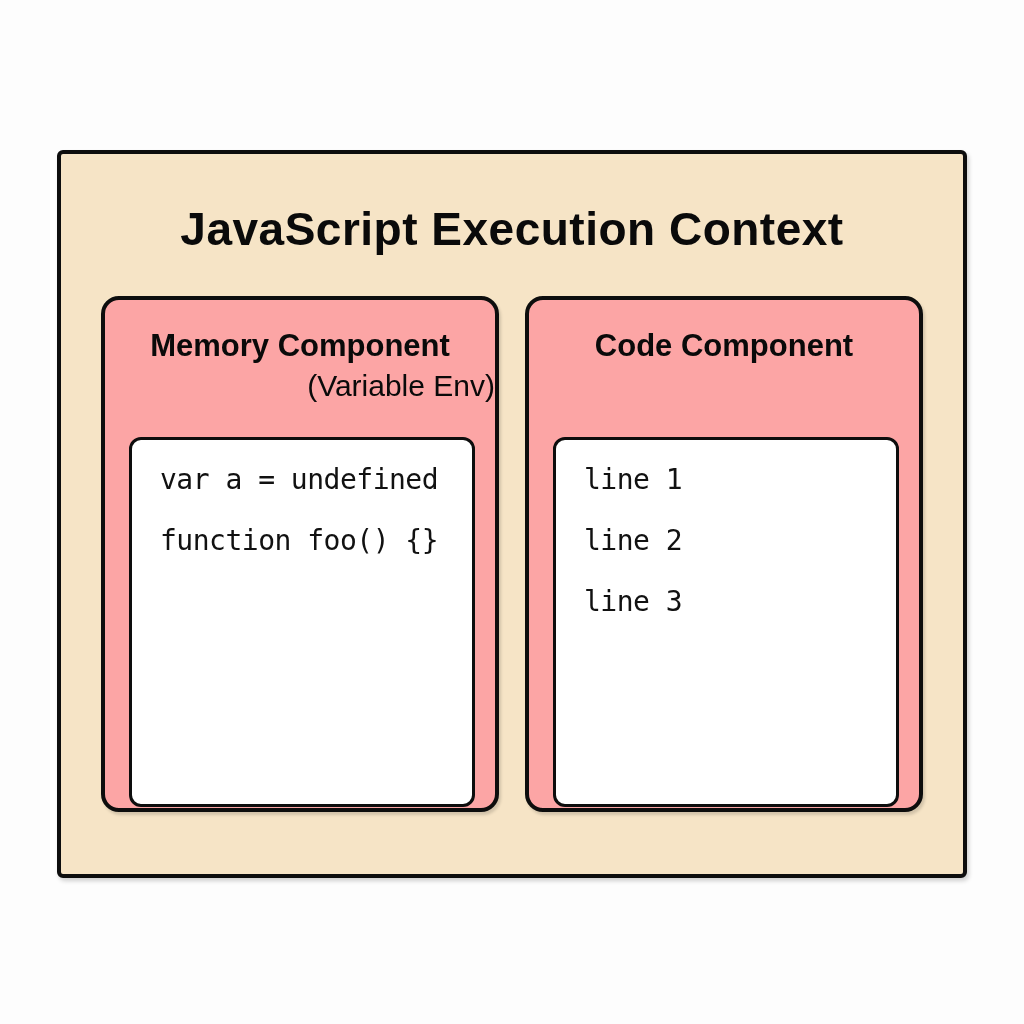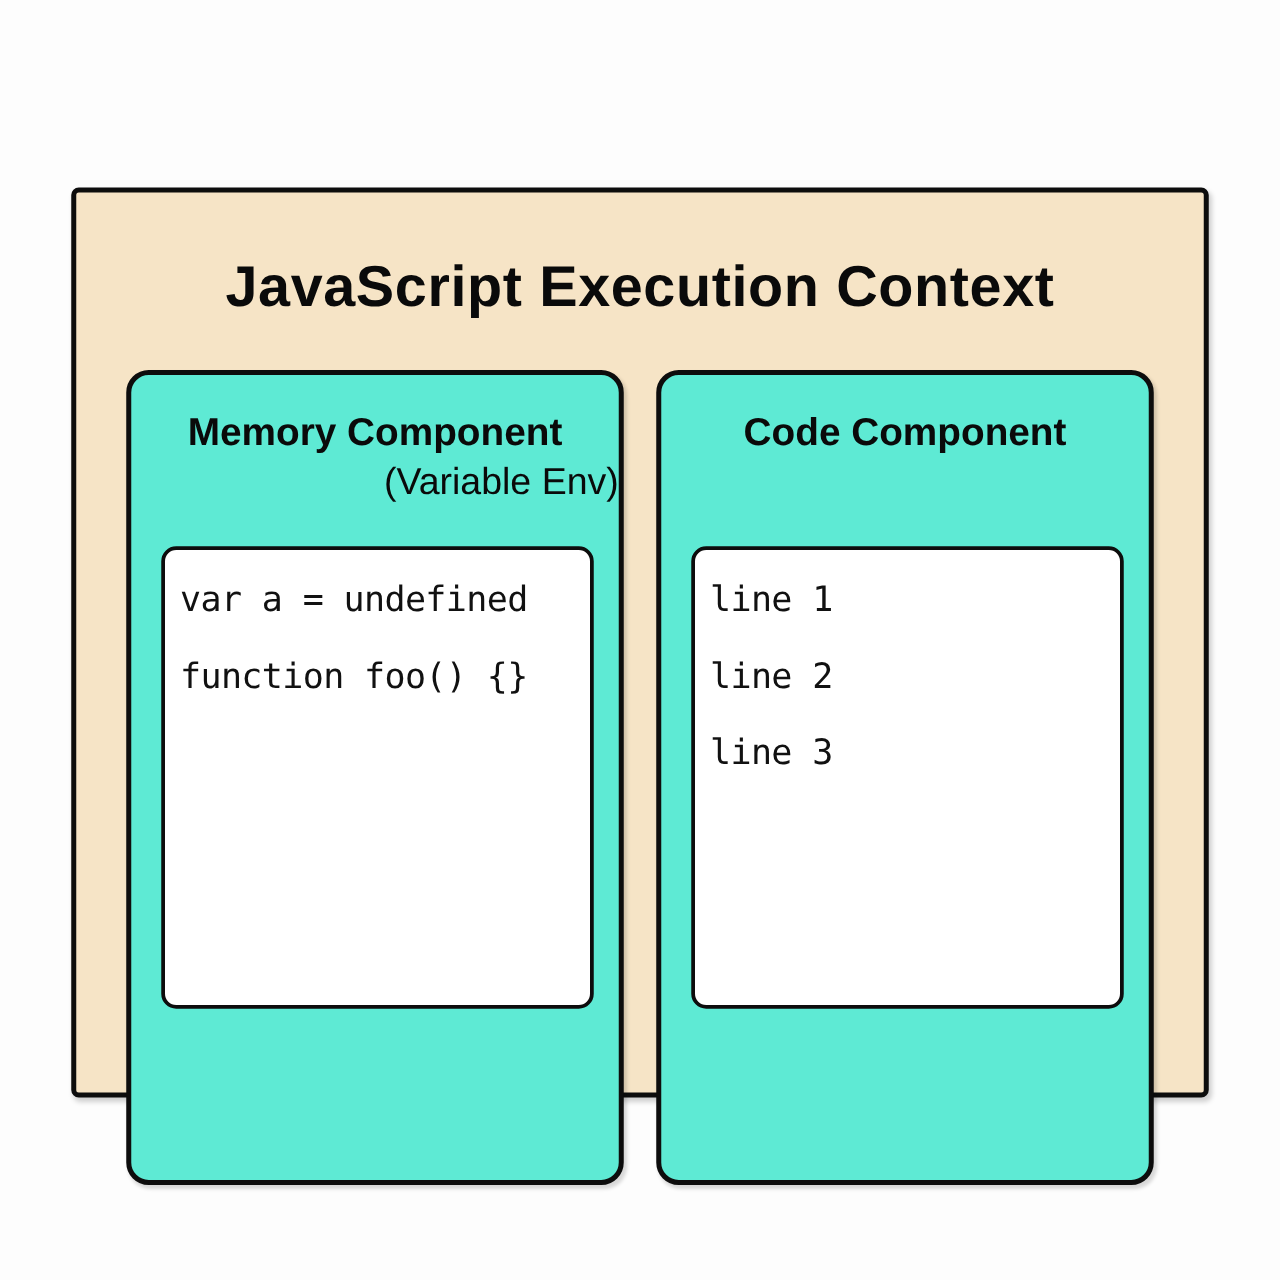--- a/index.html
+++ b/index.html
@@ -43,22 +43,22 @@
     position: absolute;
     top: 142px;
     left: 40px;
     width: 822px;
     height: 536px;
     display: flex;
     justify-content: space-between;
   }
   .panel {
     width: 398px;
-    height: 652px;
-    background: #5eead4;
+    height: 516px;
+    background: #fca5a5;
     border: 4px solid #0d0d0d;
     border-radius: 18px;
     box-sizing: border-box;
     box-shadow: 2px 3px 3px rgba(0,0,0,0.15);
     position: relative;
   }
   .panel-title {
     margin-top: 26px;
     text-align: center;
     font-size: 31px;
@@ -76,21 +76,21 @@
   .inner-box {
     position: absolute;
     left: 24px;
     top: 137px;
     width: 346px;
     height: 370px;
     background: #ffffff;
     border: 3px solid #0d0d0d;
     border-radius: 12px;
     box-sizing: border-box;
-    padding: 26px 0 0 12px;
+    padding: 26px 0 0 28px;
   }
   .code-line {
     font-family: "DejaVu Sans Mono", "Liberation Mono", monospace;
     font-size: 28px;
     color: #111111;
     white-space: pre;
     line-height: 1.0;
     margin-bottom: 33px;
     letter-spacing: -0.5px;
   }

